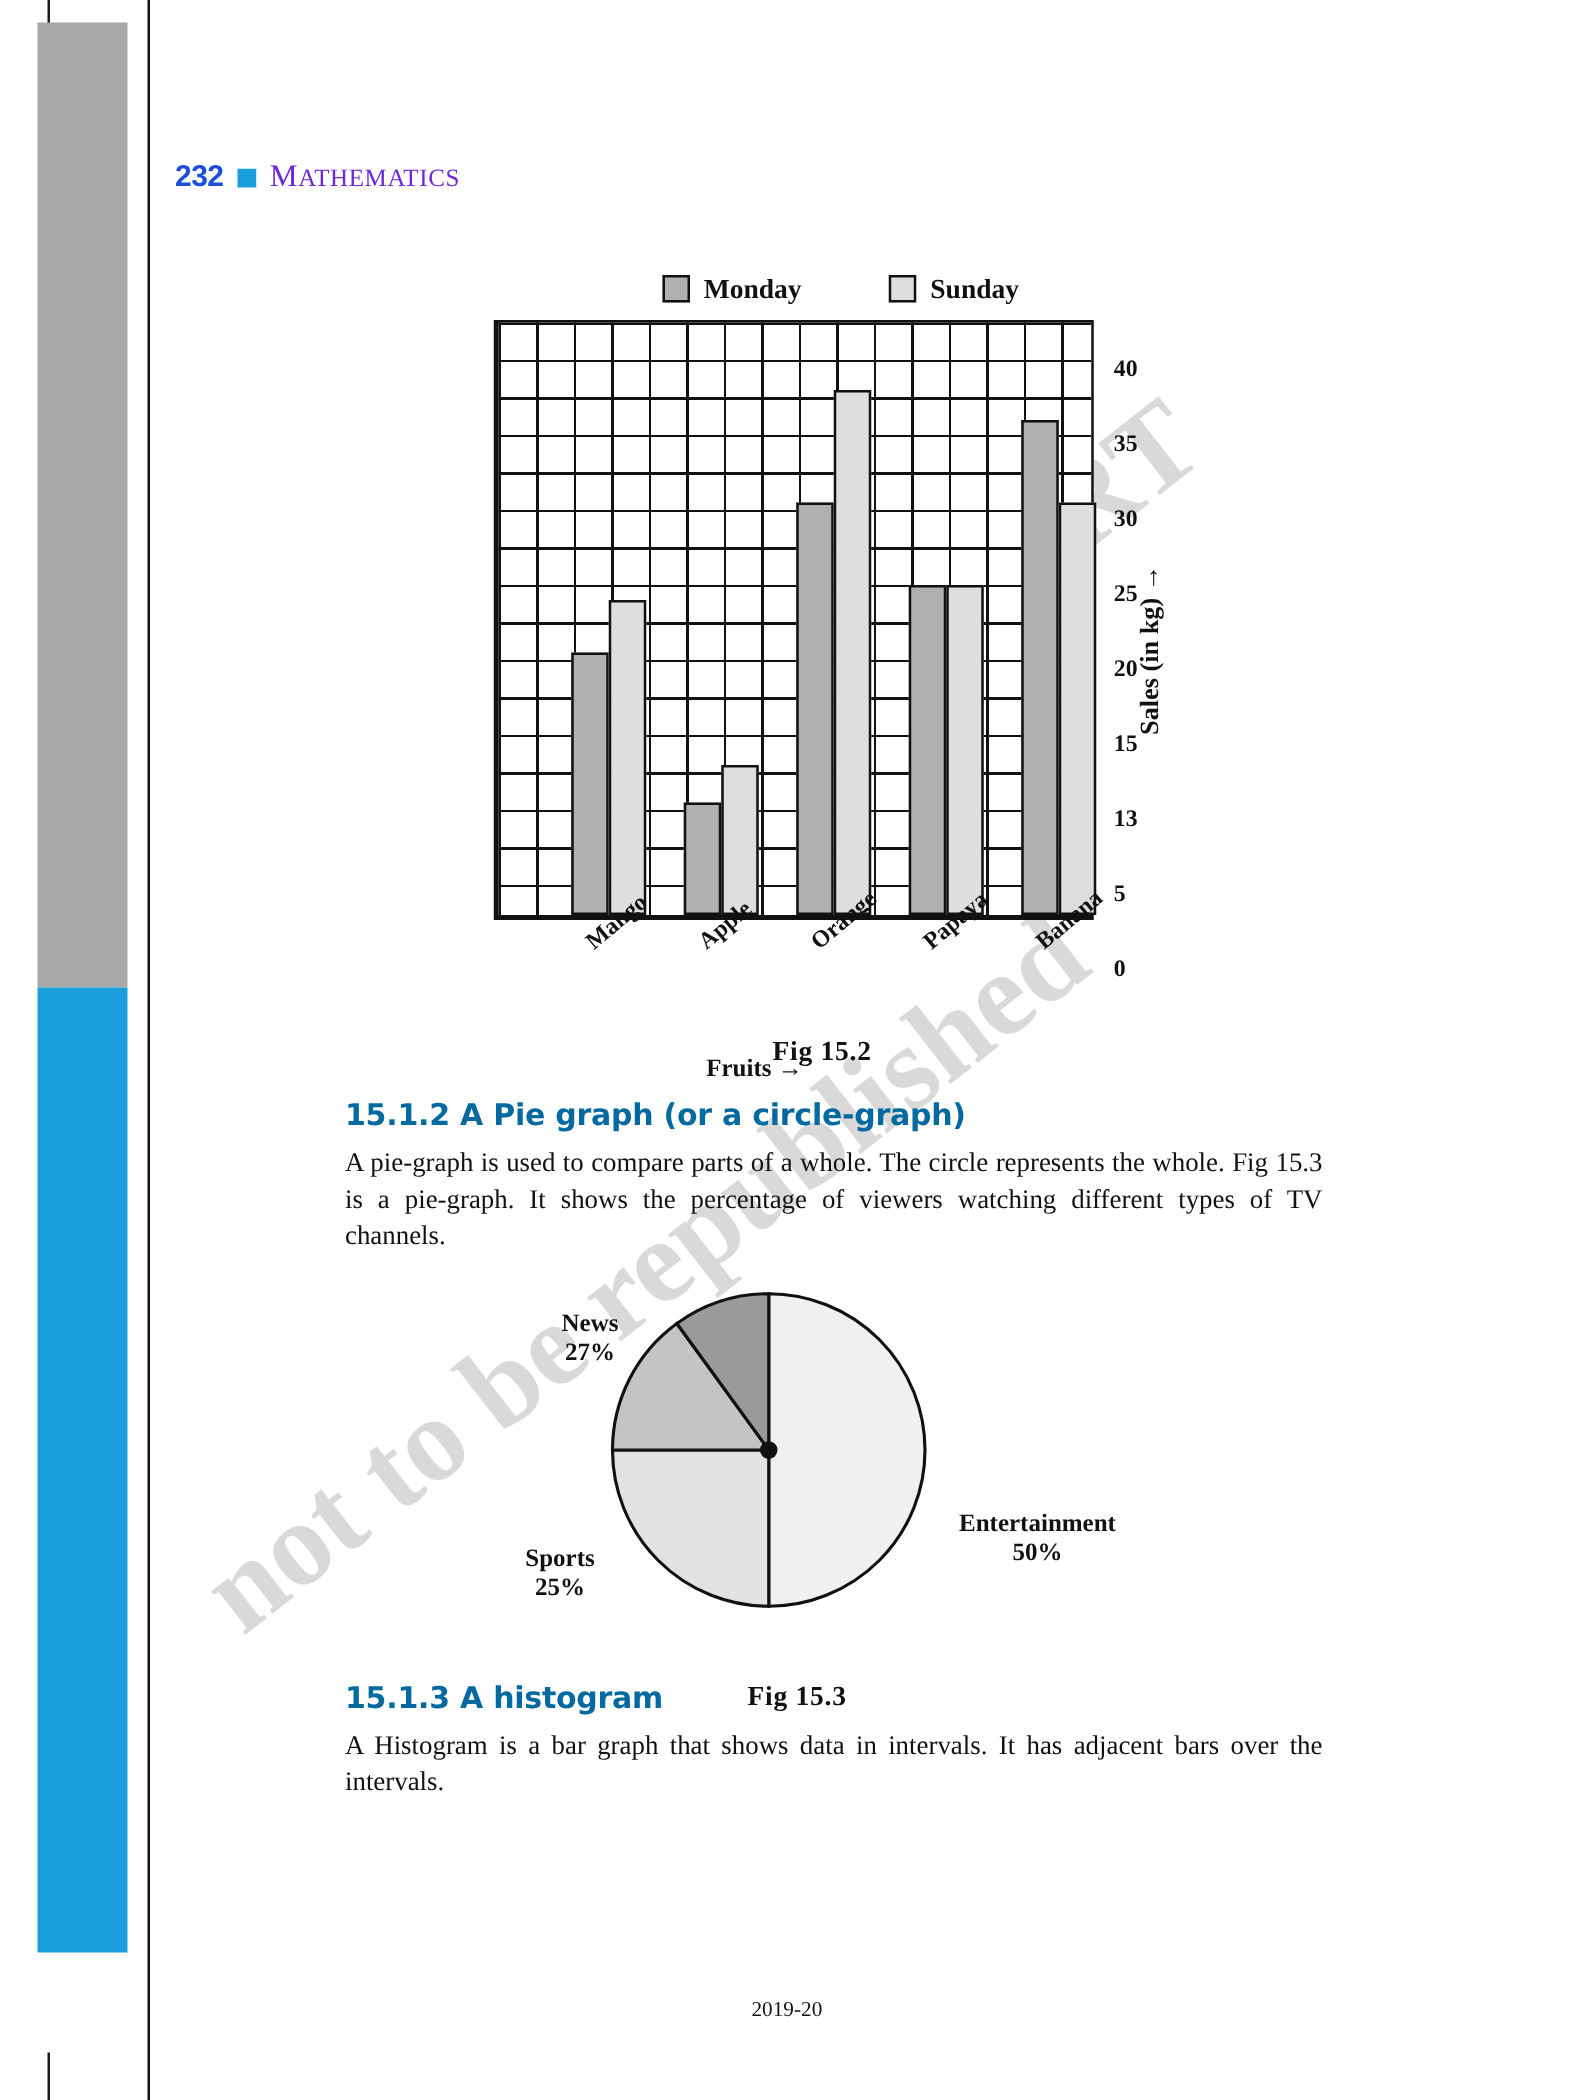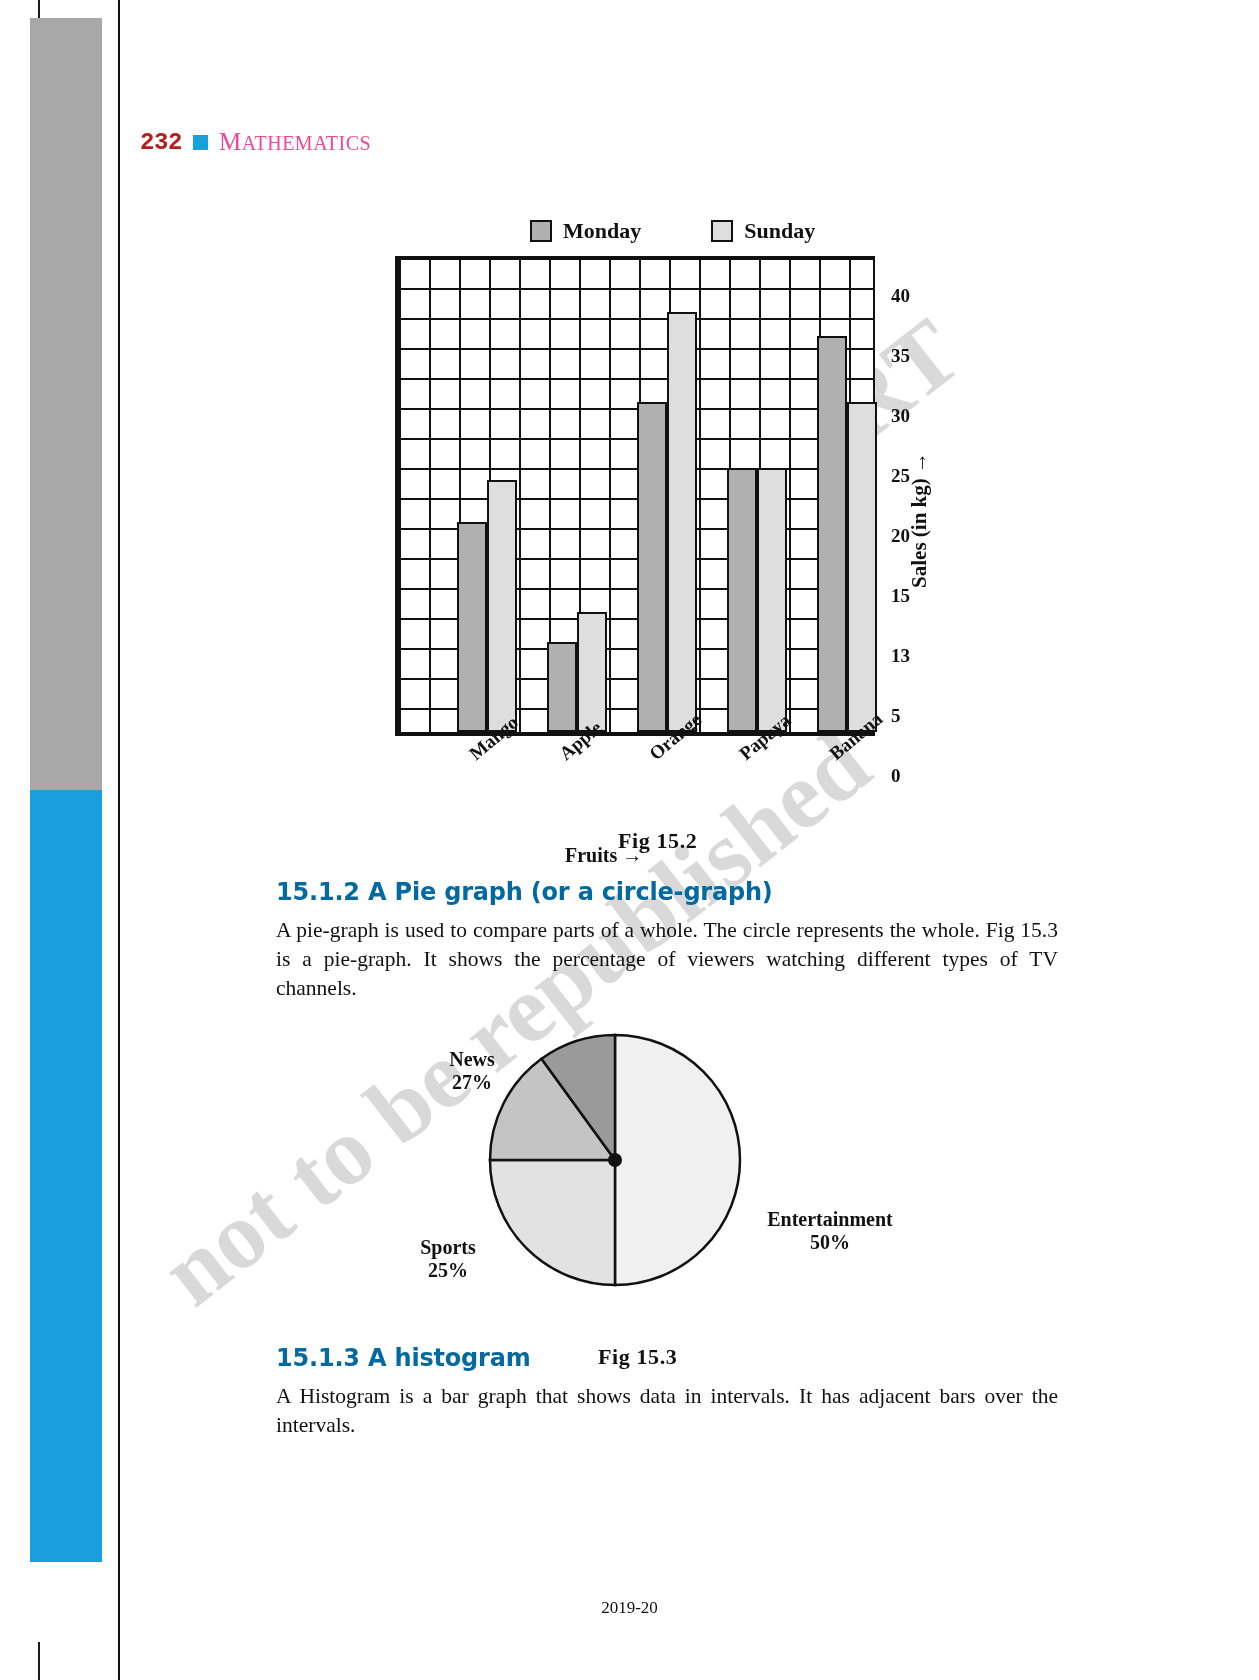--- a/index.html
+++ b/index.html
@@ -26,27 +26,27 @@
   .edge-bar .blue { position:absolute; left:0; top:772px; width:72px; height:772px; background:#1b9fdc; }
 
   .spine-line { position:absolute; left:118px; top:0; width:2px; height:1680px; background:#111; }
 
   
   .page-header {
     position:absolute; left:140px; top:128px;
     display:flex; align-items:center; gap:11px;
   }
   .page-number {
-    font-family:Liberation Mono, monospace;
-    font-weight:bold; font-size:24px; color:#b91c1c; letter-spacing:-0.4px;
+    font-family:Liberation Sans, sans-serif;
+    font-weight:bold; font-size:24px; color:#1d4ed8; letter-spacing:-0.4px;
   }
   .header-square { width:15px; height:15px; background:#1b9fdc; display:block; }
   .header-subject {
     font-family:"Liberation Serif", serif;
-    font-size:20px; color:#ec4899; letter-spacing:0.5px;
+    font-size:20px; color:#6d28d9; letter-spacing:0.5px;
   }
   .header-subject .cap { font-size:25px; }
 
   
   .wm { position:absolute; color:#d9d9d9; font-weight:bold; pointer-events:none;
         font-family:"Liberation Serif", serif; white-space:nowrap; z-index:0; }
   .wm1 { left:575px; top:560px; font-size:96px; transform:rotate(-38deg); transform-origin:left top; }
   .wm2 { left:140px; top:1240px; font-size:96px; transform:rotate(-38deg); transform-origin:left top; }
 
   

